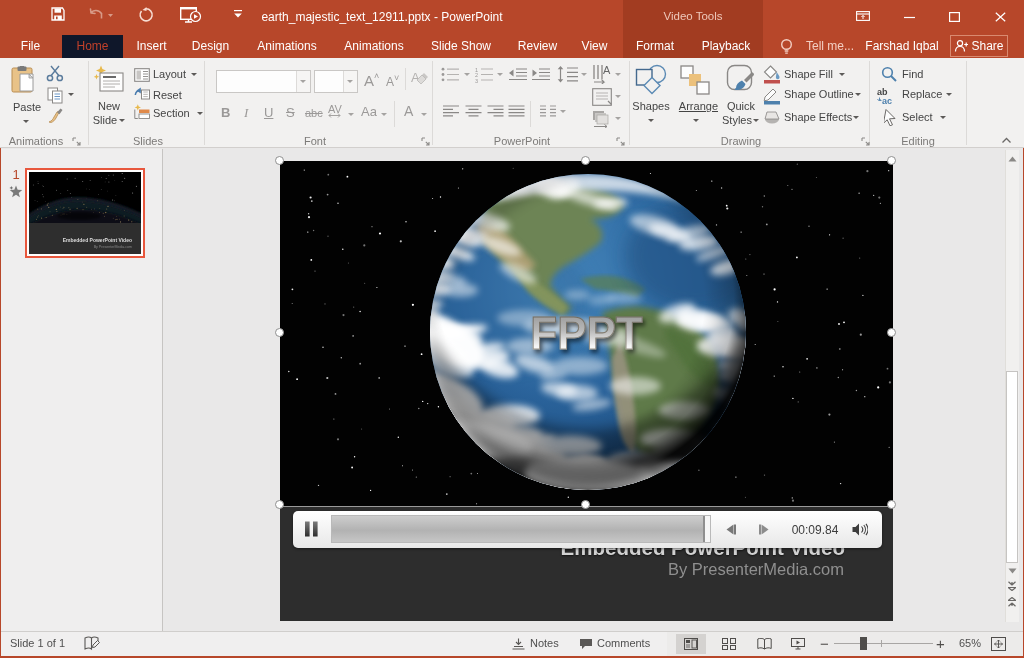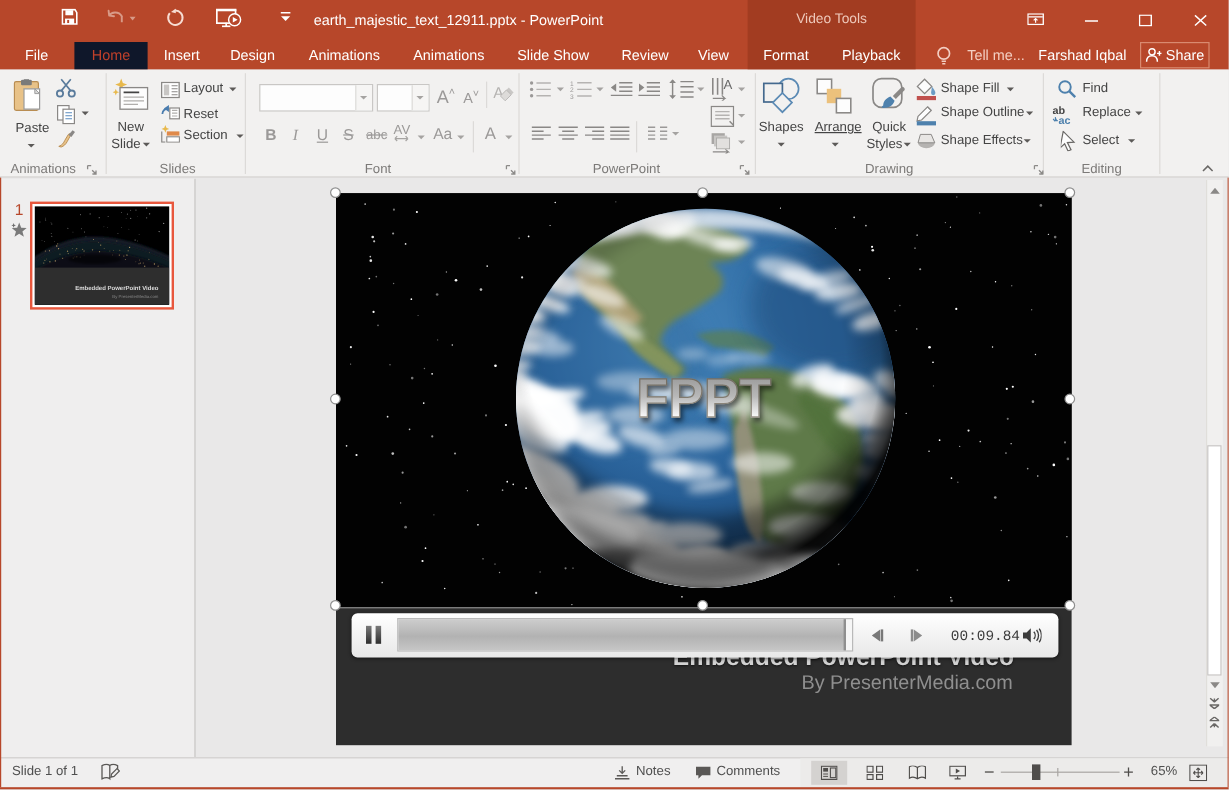--- a/index.html
+++ b/index.html
@@ -823,21 +823,21 @@
 <div class="abs" style="left:332px;top:516px;width:373px;height:26px;background:linear-gradient(#cdcdcd,#b2b2b2 55%,#c6c6c6);z-index:22;"></div>
 <div class="abs" style="left:703px;top:516px;width:2px;height:26px;background:#8f8f8f;z-index:22;"></div>
 <svg class="abs" style="left:726px;top:524px;z-index:21" width="11" height="11" viewBox="0 0 11 11">
     <path d="M7.5 0.5 v10 L0.5 5.5 Z" fill="#787878"></path>
     <rect x="8" y="0.5" width="2" height="10" fill="#787878"></rect>
   </svg>
 <svg class="abs" style="left:758px;top:524px;z-index:21" width="11" height="11" viewBox="0 0 11 11">
     <path d="M3.5 0.5 v10 L10.5 5.5 Z" fill="#8c8c8c"></path>
     <rect x="1" y="0.5" width="2" height="10" fill="#8c8c8c"></rect>
   </svg>
-<div class="abs" style="left:780px;top:523px;width:70px;text-align:right;font-size:12px;color:#3c3c3c;z-index:21;font-family:Liberation Mono, monospace;">00:09.84</div>
+<div class="abs" style="left:780px;top:523px;width:70px;text-align:center;font-size:12px;color:#3c3c3c;z-index:21;">00:09.84</div>
 <svg class="abs" style="left:852px;top:523px;z-index:21" width="16" height="13" viewBox="0 0 16 13">
     <path d="M0.5 4 h3 l3.5 -3.5 v12 L3.5 9 h-3 z" fill="#3c3c3c"></path>
     <path d="M9.5 3.5 a4.5 4.5 0 0 1 0 6 M11.8 2 a7 7 0 0 1 0 9 M14 0.8 a9.5 9.5 0 0 1 0 11.4" fill="none" stroke="#3c3c3c" stroke-width="1.1"></path>
   </svg>
 <div class="handle" style="left:275px;top:156px"></div>
 <div class="handle" style="left:581px;top:156px"></div>
 <div class="handle" style="left:887px;top:156px"></div>
 <div class="handle" style="left:275px;top:328px"></div>
 <div class="handle" style="left:887px;top:328px"></div>
 <div class="handle" style="left:275px;top:500px"></div>

